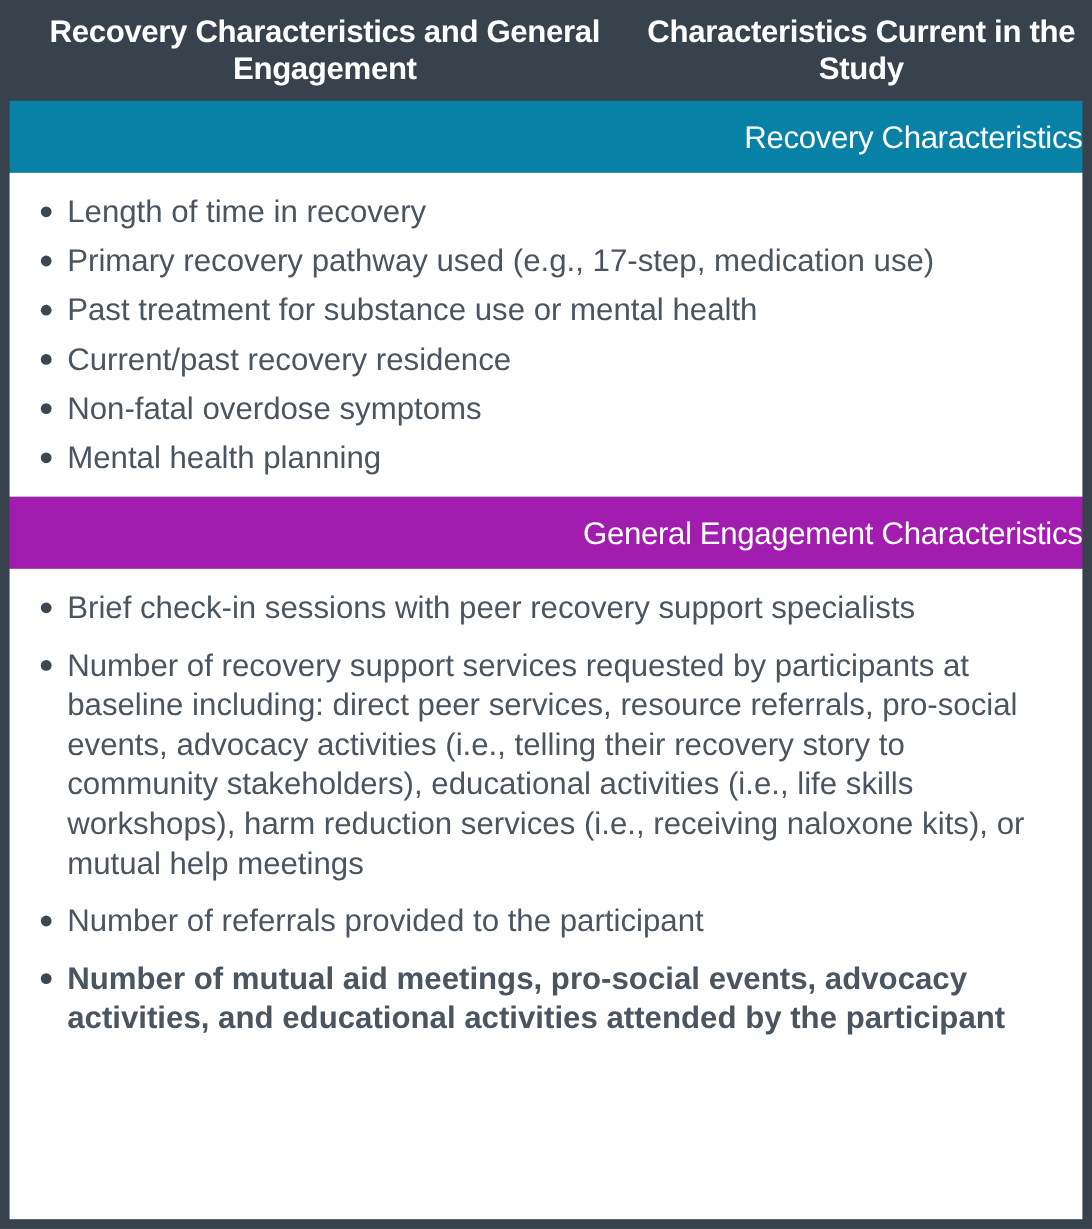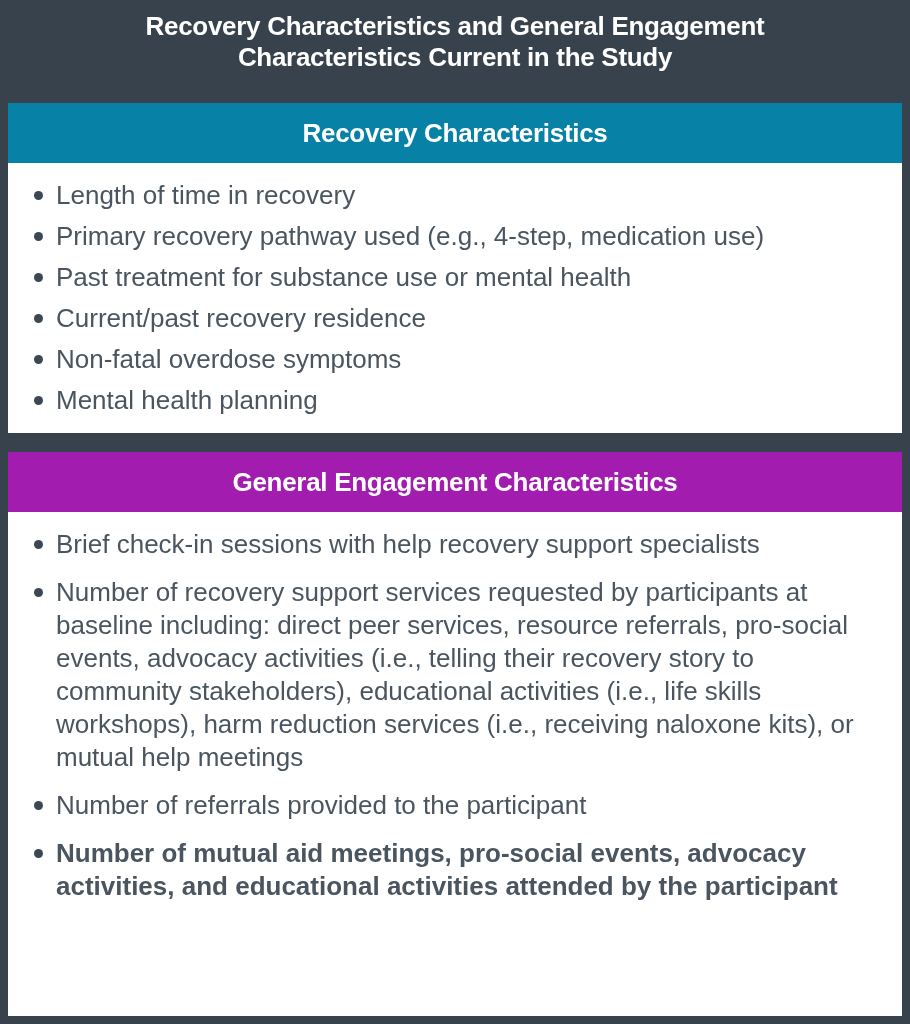--- a/index.html
+++ b/index.html
@@ -15,42 +15,41 @@
     background: #37424C;
     padding: 0 8px 8px 8px;
     display: flex;
     flex-direction: column;
     font-family: "Liberation Sans", sans-serif;
   }
   .top-header {
     height: 84px;
     flex: 0 0 auto;
     display: flex;
-    flex-direction: column;
+    flex-direction: row;
     justify-content: center;
     align-items: center;
     text-align: center;
     color: #ffffff;
     font-weight: 700;
     font-size: 26px;
     line-height: 31px;
     letter-spacing: -0.3px;
   }
   .banner {
     flex: 0 0 auto;
     height: 60px;
     display: flex;
     align-items: center;
-    justify-content: center;
+    justify-content: flex-end;
     color: #ffffff;
-    font-weight: 700;
+    font-weight: 400;
     font-size: 26px;
     letter-spacing: -0.3px;
     text-align: center;
-    margin-top: 19px;
   }
   .banner.blue { background: #0781A6; }
   .banner.green { background: #a21caf; }
   .white-section {
     background: #ffffff;
     padding: 16px 18px 16px 0;
   }
   .white-section.grow { flex: 1 1 auto; }
   ul.bullet-list {
     list-style: none;
@@ -89,34 +88,34 @@
     <span>Characteristics Current in the Study</span>
   </div>
 
   <div class="banner blue">
     <span>Recovery Characteristics</span>
   </div>
 
   <div class="white-section">
     <ul class="bullet-list recovery-list">
       <li>Length of time in recovery</li>
-      <li>Primary recovery pathway used (e.g., 4-step, medication use)</li>
+      <li>Primary recovery pathway used (e.g., 17-step, medication use)</li>
       <li>Past treatment for substance use or mental health</li>
       <li>Current/past recovery residence</li>
       <li>Non-fatal overdose symptoms</li>
       <li>Mental health planning</li>
     </ul>
   </div>
 
   <div class="banner green">
     <span>General Engagement Characteristics</span>
   </div>
 
   <div class="white-section grow">
     <ul class="bullet-list engagement-list">
-      <li>Brief check-in sessions with help recovery support specialists</li>
+      <li>Brief check-in sessions with peer recovery support specialists</li>
       <li>Number of recovery support services requested by participants at baseline including: direct peer services, resource referrals, pro-social events, advocacy activities (i.e., telling their recovery story to community stakeholders), educational activities (i.e., life skills workshops), harm reduction services (i.e., receiving naloxone kits), or mutual help meetings</li>
       <li>Number of referrals provided to the participant</li>
       <li>Number of mutual aid meetings, pro-social events, advocacy activities, and educational activities attended by the participant</li>
     </ul>
   </div>
 
 </div>
 
 </body></html>

